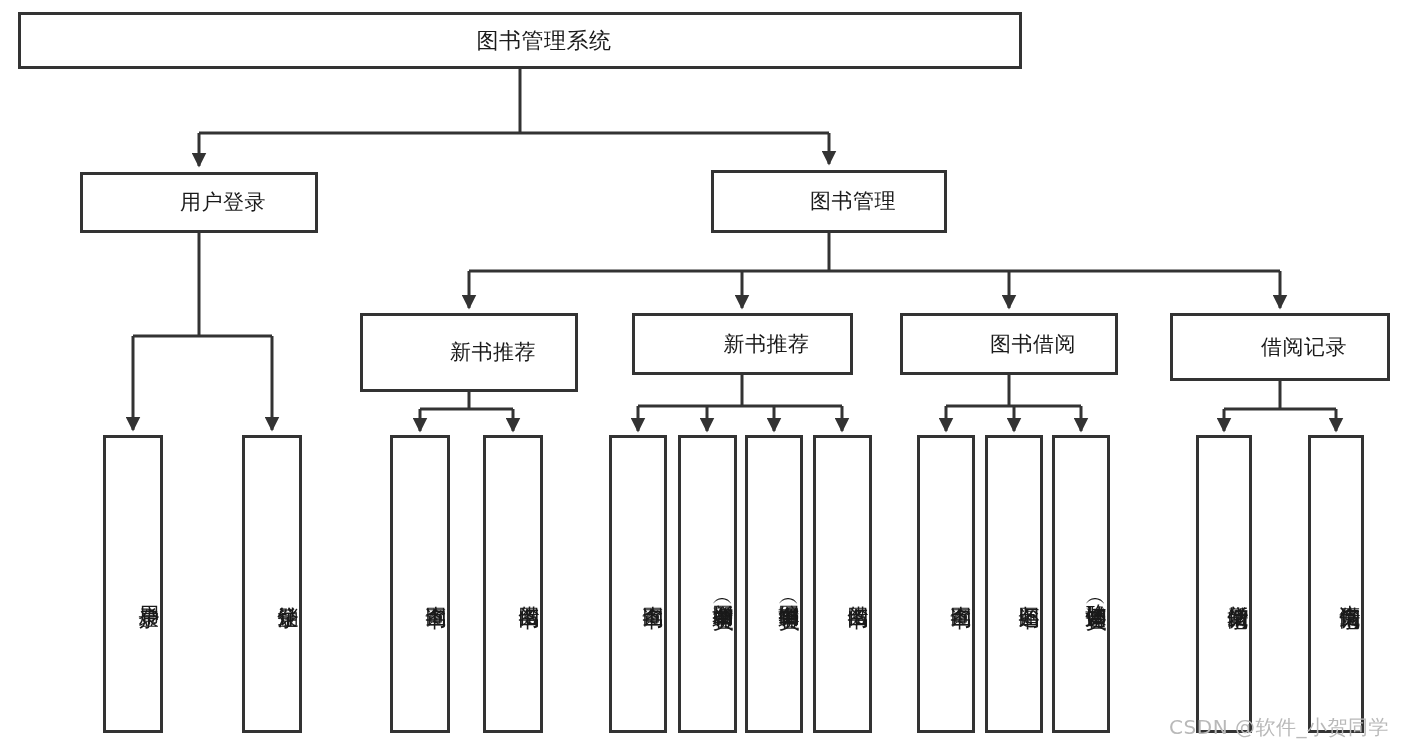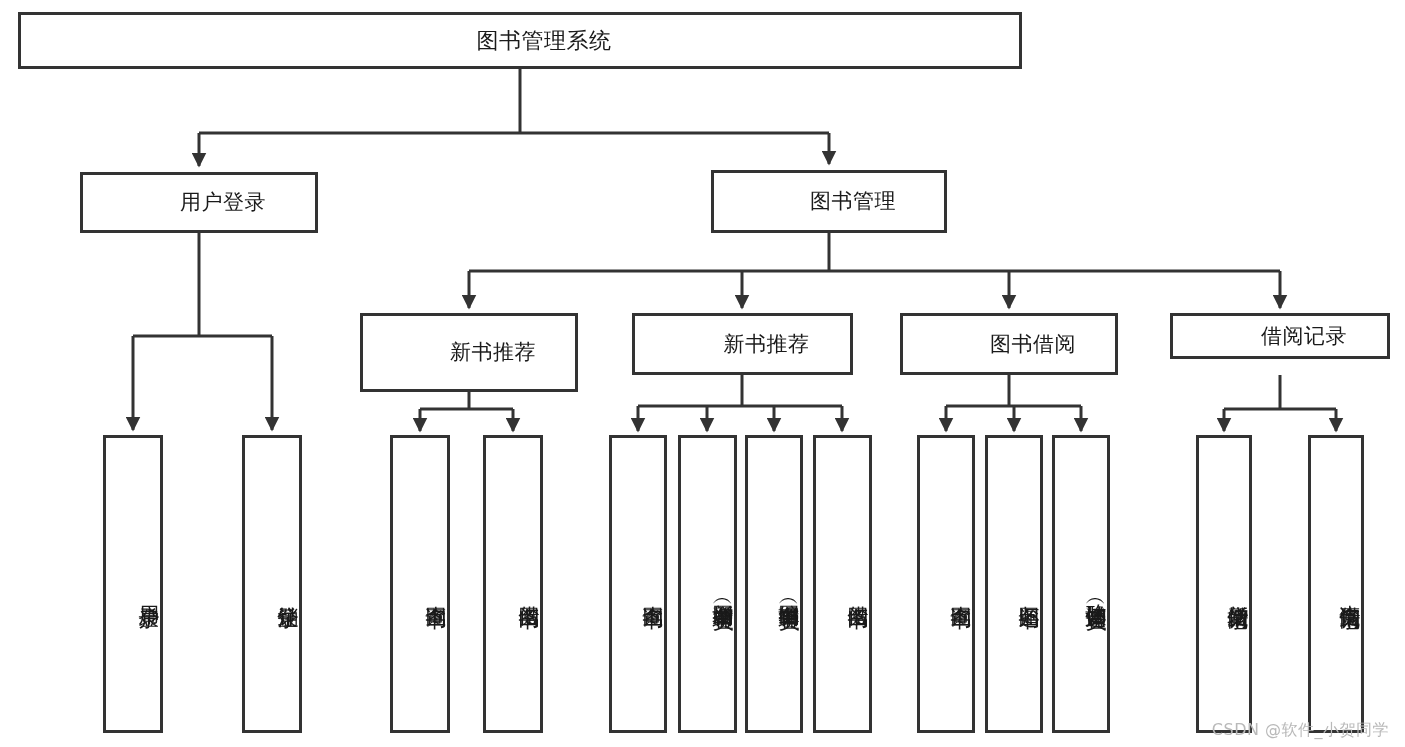--- a/index.html
+++ b/index.html
@@ -53,21 +53,21 @@
     letter-spacing: 1px;
     padding-top: 14px;
     align-items: flex-start;
     justify-content: center;
     line-height: 1.1;
   }
   .watermark {
     position: absolute;
     right: 16px;
     bottom: 6px;
-    font-size: 16px;
+    font-size: 20px;
     color: #b9b9b9;
     letter-spacing: 0.5px;
     white-space: nowrap;
     font-family: "DejaVu Sans", "Liberation Sans", sans-serif;
   }
 </style>
 </head>
 <body>
 
 <div id="canvas">
@@ -123,21 +123,21 @@
   </svg>
 
   <div class="node h root" style="left: 18px; top: 12px; width: 1004px; height: 57px;">图书管理系统</div>
 
   <div class="node h" style="left: 80px; top: 172px; width: 238px; height: 61px;">用户登录</div>
   <div class="node h" style="left: 711px; top: 170px; width: 236px; height: 63px;">图书管理</div>
 
   <div class="node h" style="left: 360px; top: 313px; width: 218px; height: 79px;">新书推荐</div>
   <div class="node h" style="left: 632px; top: 313px; width: 221px; height: 62px;">新书推荐</div>
   <div class="node h" style="left: 900px; top: 313px; width: 218px; height: 62px;">图书借阅</div>
-  <div class="node h" style="left: 1170px; top: 313px; width: 220px; height: 46px;">借阅记录</div>
+  <div class="node h" style="left: 1170px; top: 313px; width: 220px; height: 68px;">借阅记录</div>
 
   <div class="node v" style="left: 103px; top: 435px; width: 60px; height: 298px;">用户登录</div>
   <div class="node v" style="left: 242px; top: 435px; width: 60px; height: 298px;">注销登录</div>
   <div class="node v" style="left: 390px; top: 435px; width: 60px; height: 298px;">查询图书</div>
   <div class="node v" style="left: 483px; top: 435px; width: 60px; height: 298px;">借阅图书</div>
   <div class="node v" style="left: 609px; top: 435px; width: 58px; height: 298px;">查询图书</div>
   <div class="node v" style="left: 678px; top: 435px; width: 59px; height: 298px;">新增图书（管理员）</div>
   <div class="node v" style="left: 745px; top: 435px; width: 58px; height: 298px;">编辑图书（管理员）</div>
   <div class="node v" style="left: 813px; top: 435px; width: 59px; height: 298px;">借阅图书</div>
   <div class="node v" style="left: 917px; top: 435px; width: 58px; height: 298px;">查询图书</div>

